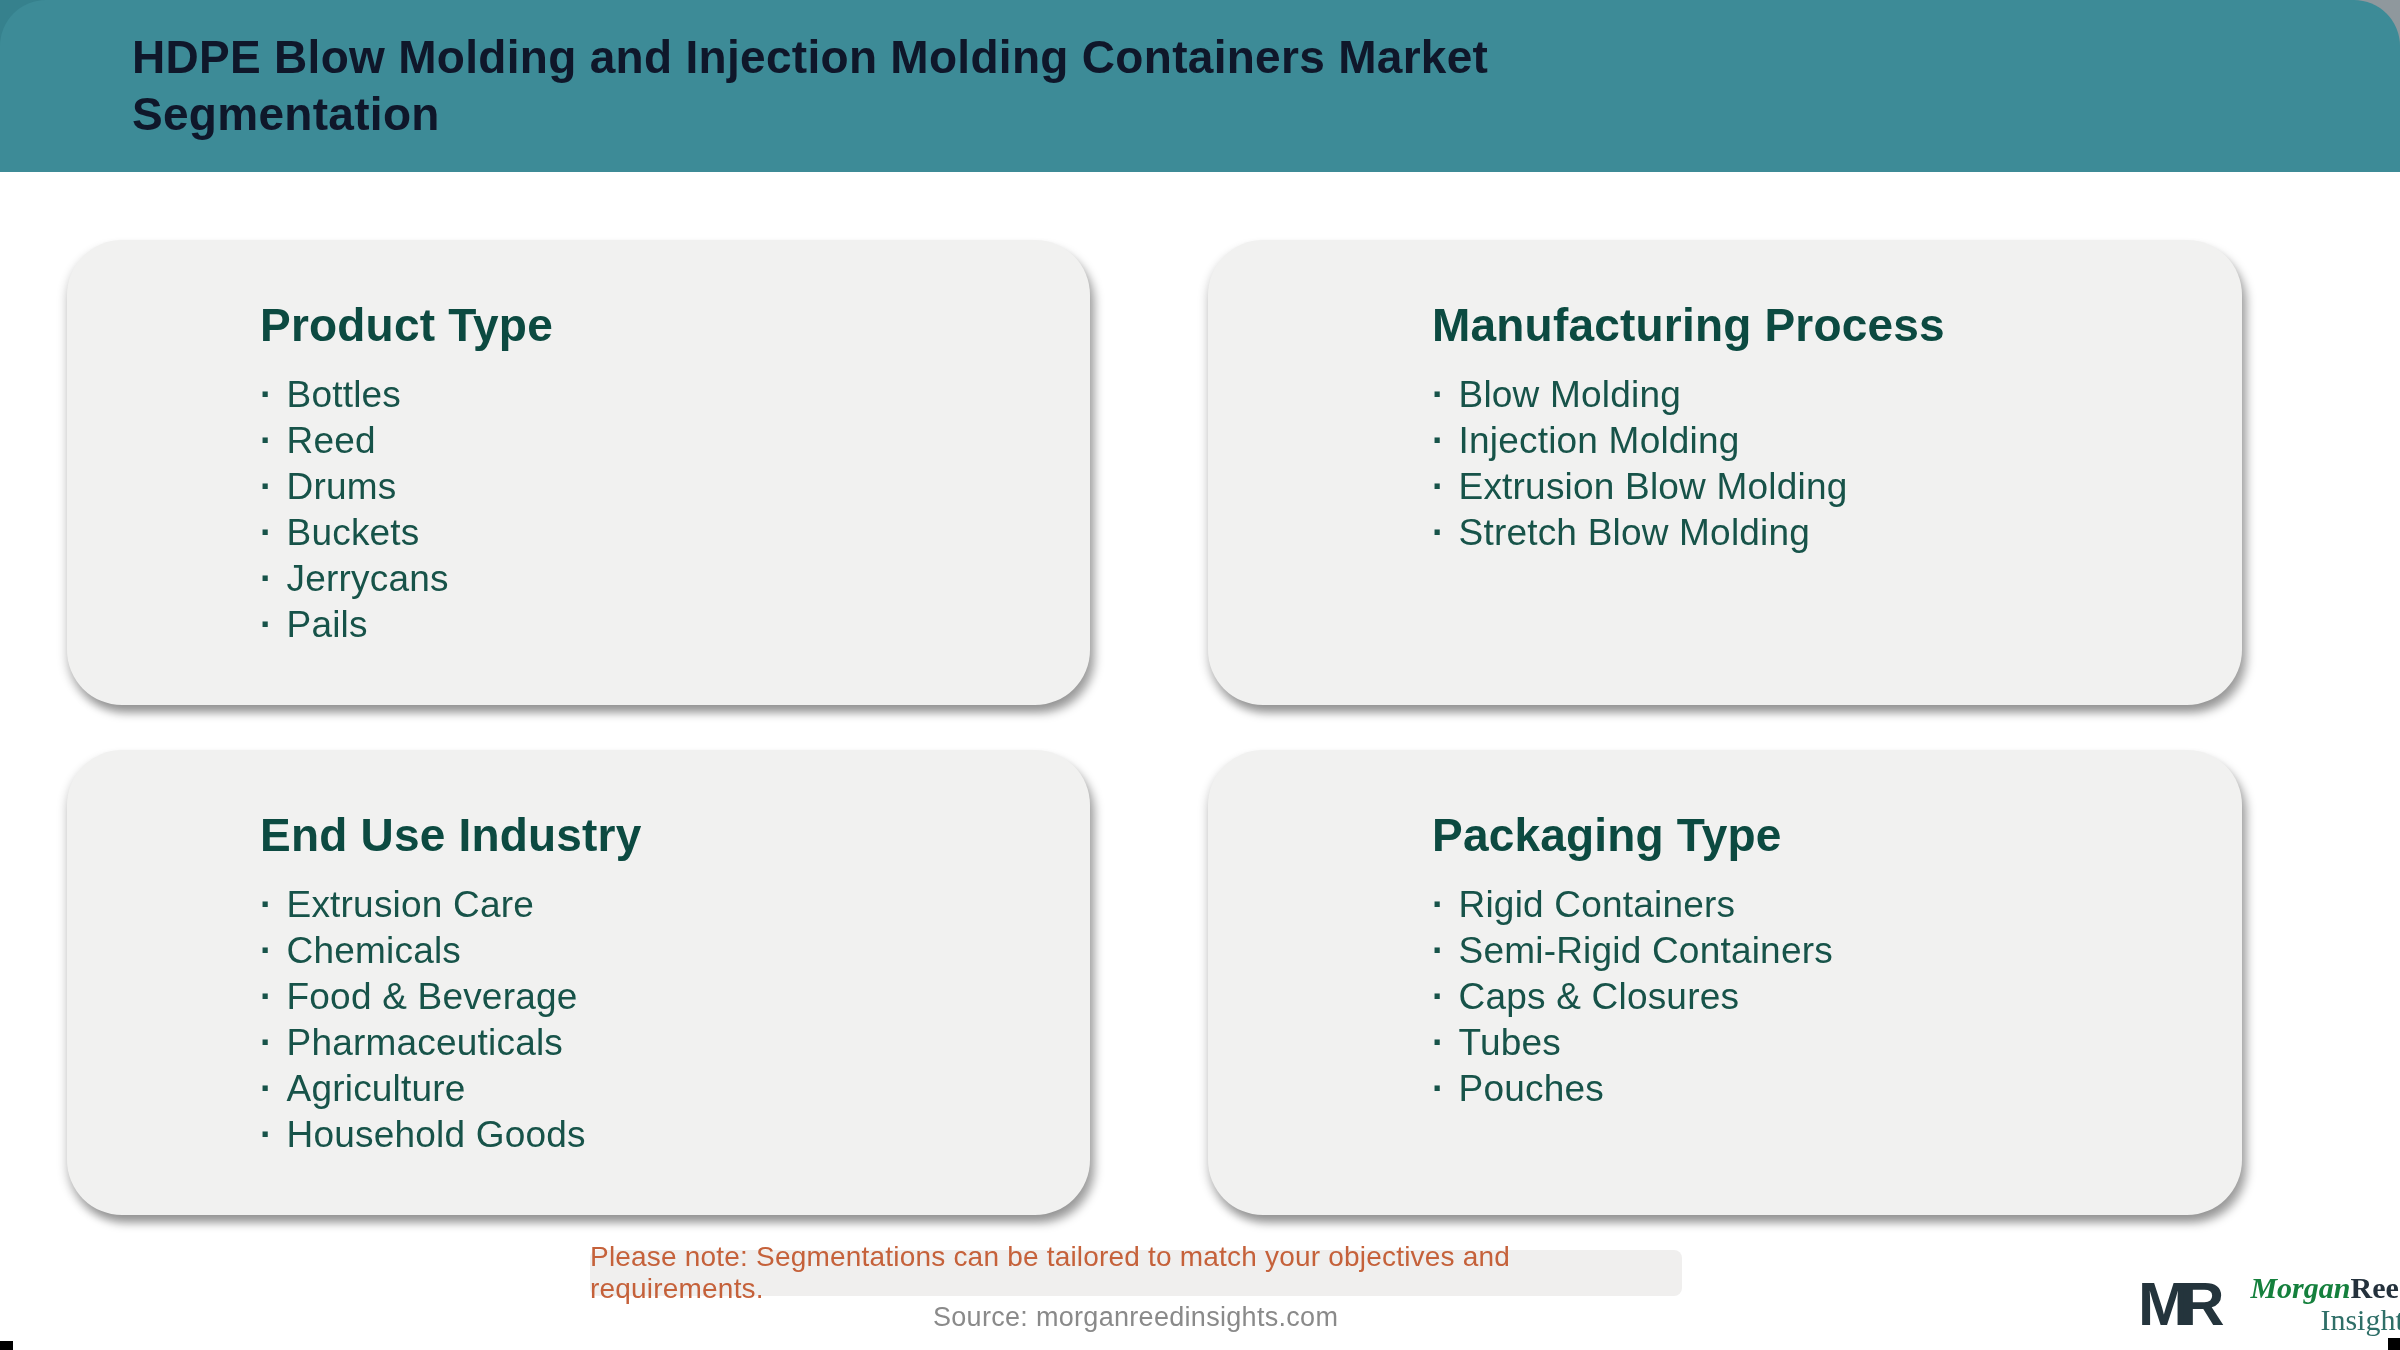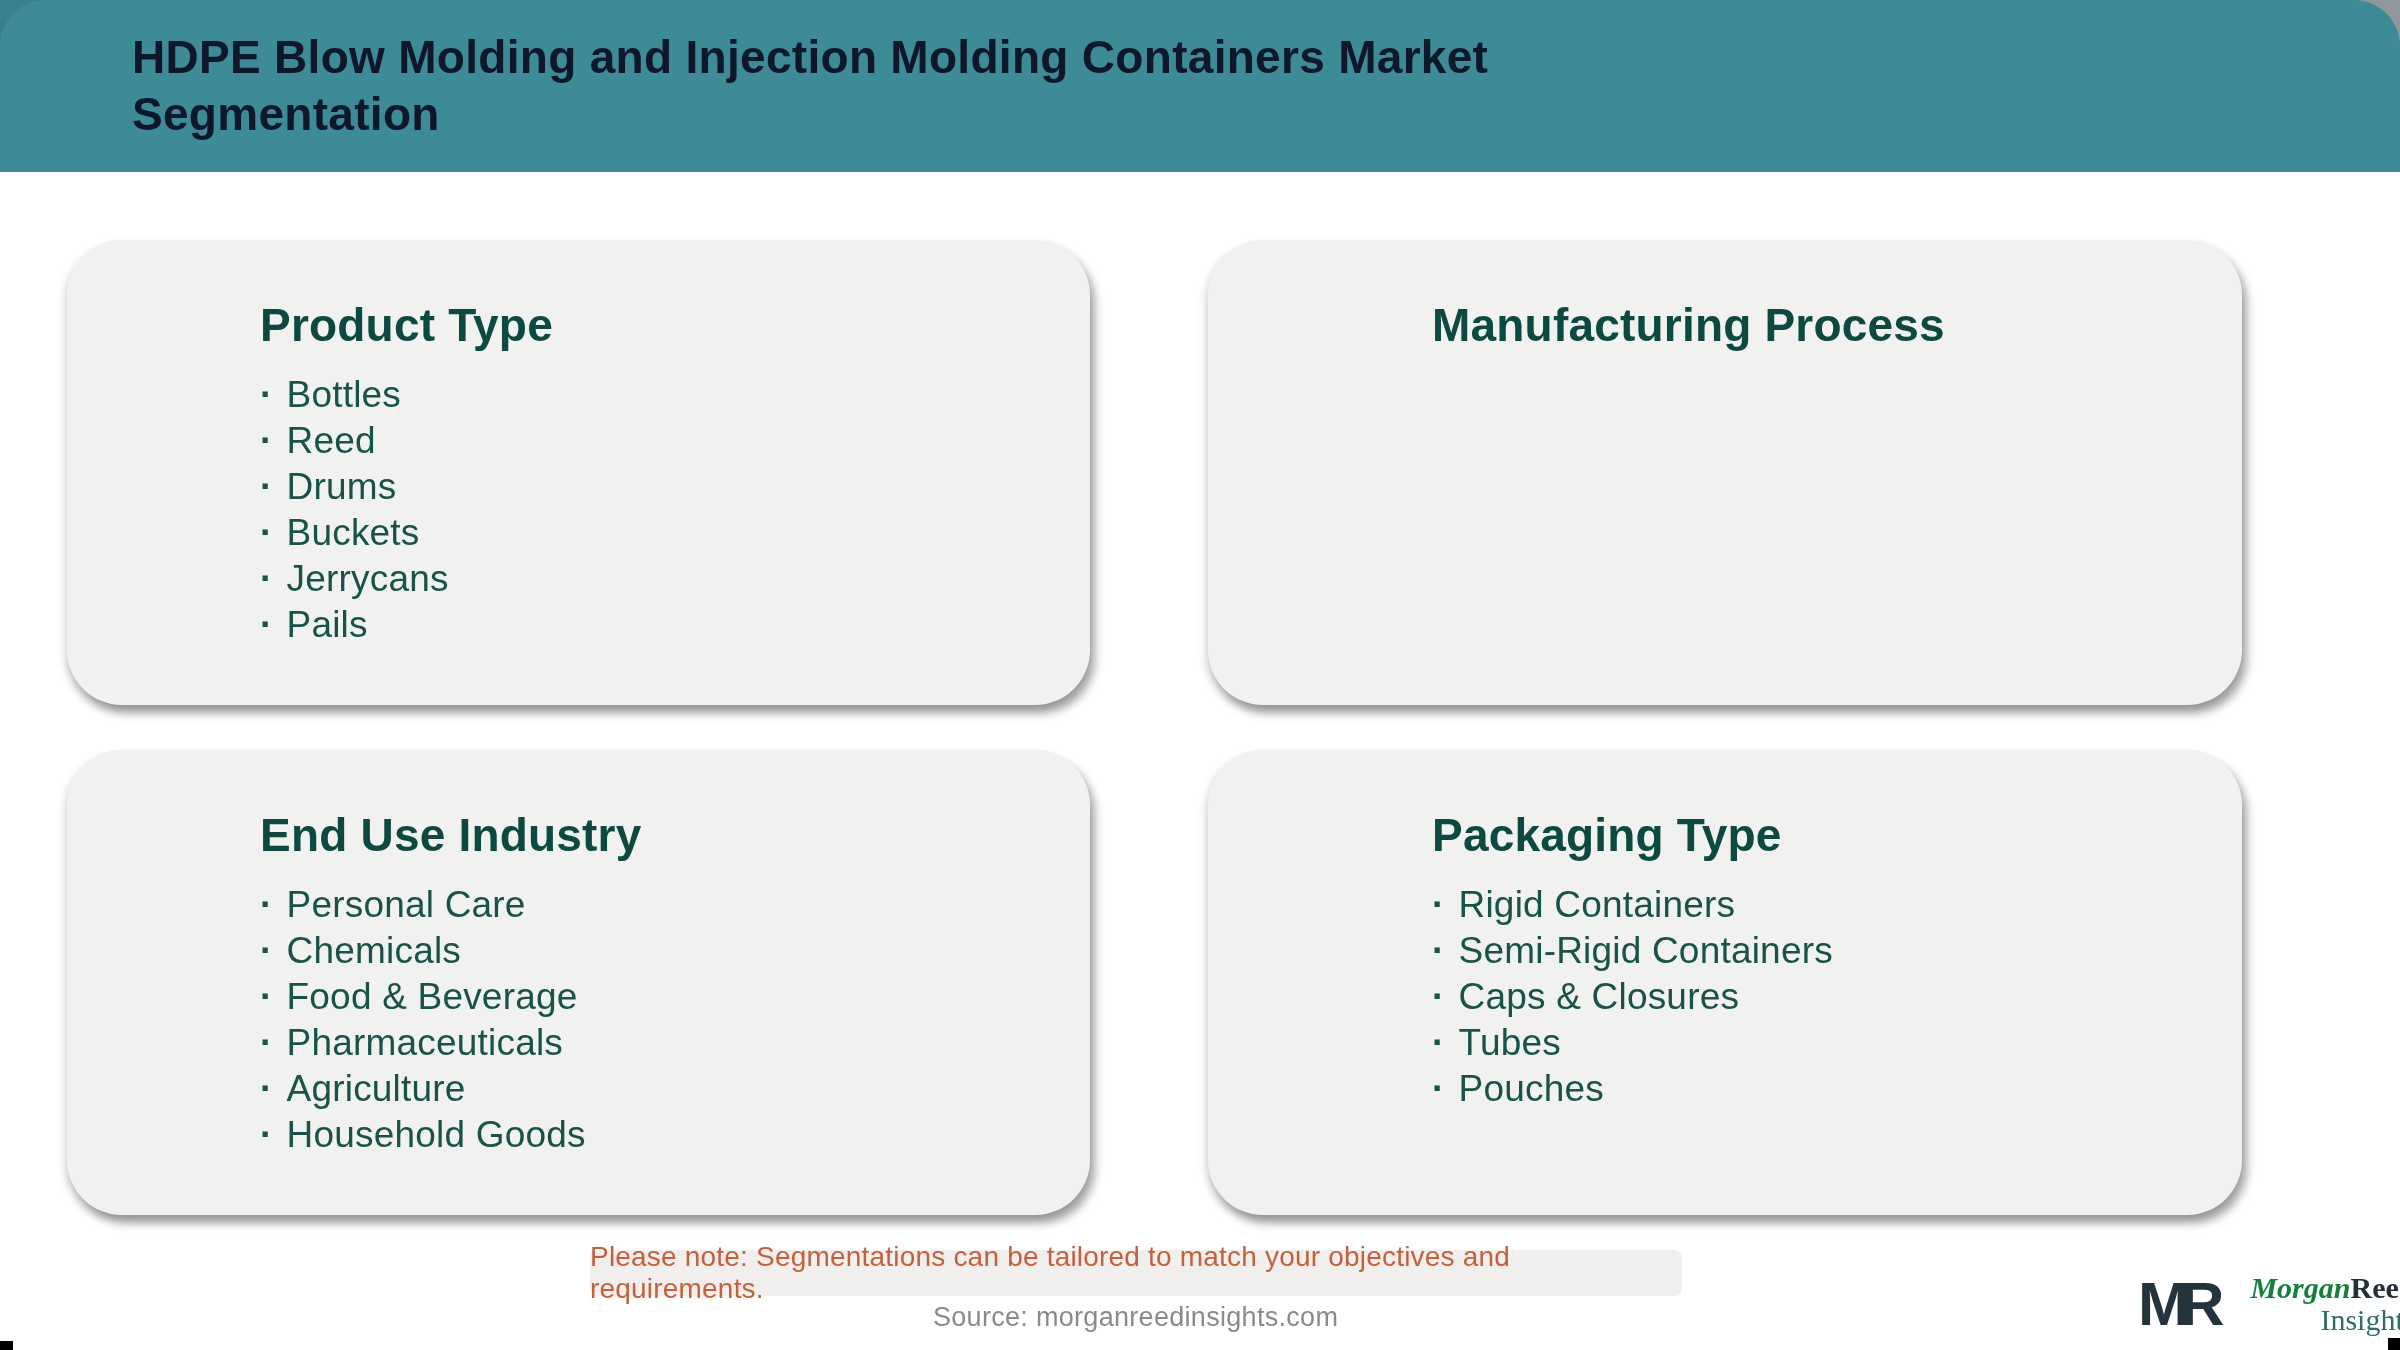--- a/index.html
+++ b/index.html
@@ -110,28 +110,34 @@
         <li>Buckets</li>
         <li>Jerrycans</li>
         <li>Pails</li>
       </ul>
     </div>
   </div>
 
   <div class="card c2 right">
     <div class="inner">
       <h2 class="card-title">Manufacturing Process</h2>
+      <ul>
+        <li>Blow Molding</li>
+        <li>Injection Molding</li>
+        <li>Extrusion Blow Molding</li>
+        <li>Stretch Blow Molding</li>
+      </ul>
     </div>
   </div>
 
   <div class="card c3 left">
     <div class="inner">
       <h2 class="card-title">End Use Industry</h2>
       <ul>
-        <li>Personal Care</li>
+        <li>Extrusion Care</li>
         <li>Chemicals</li>
         <li>Food &amp; Beverage</li>
         <li>Pharmaceuticals</li>
         <li>Agriculture</li>
         <li>Household Goods</li>
       </ul>
     </div>
   </div>
 
   <div class="card c4 right">

